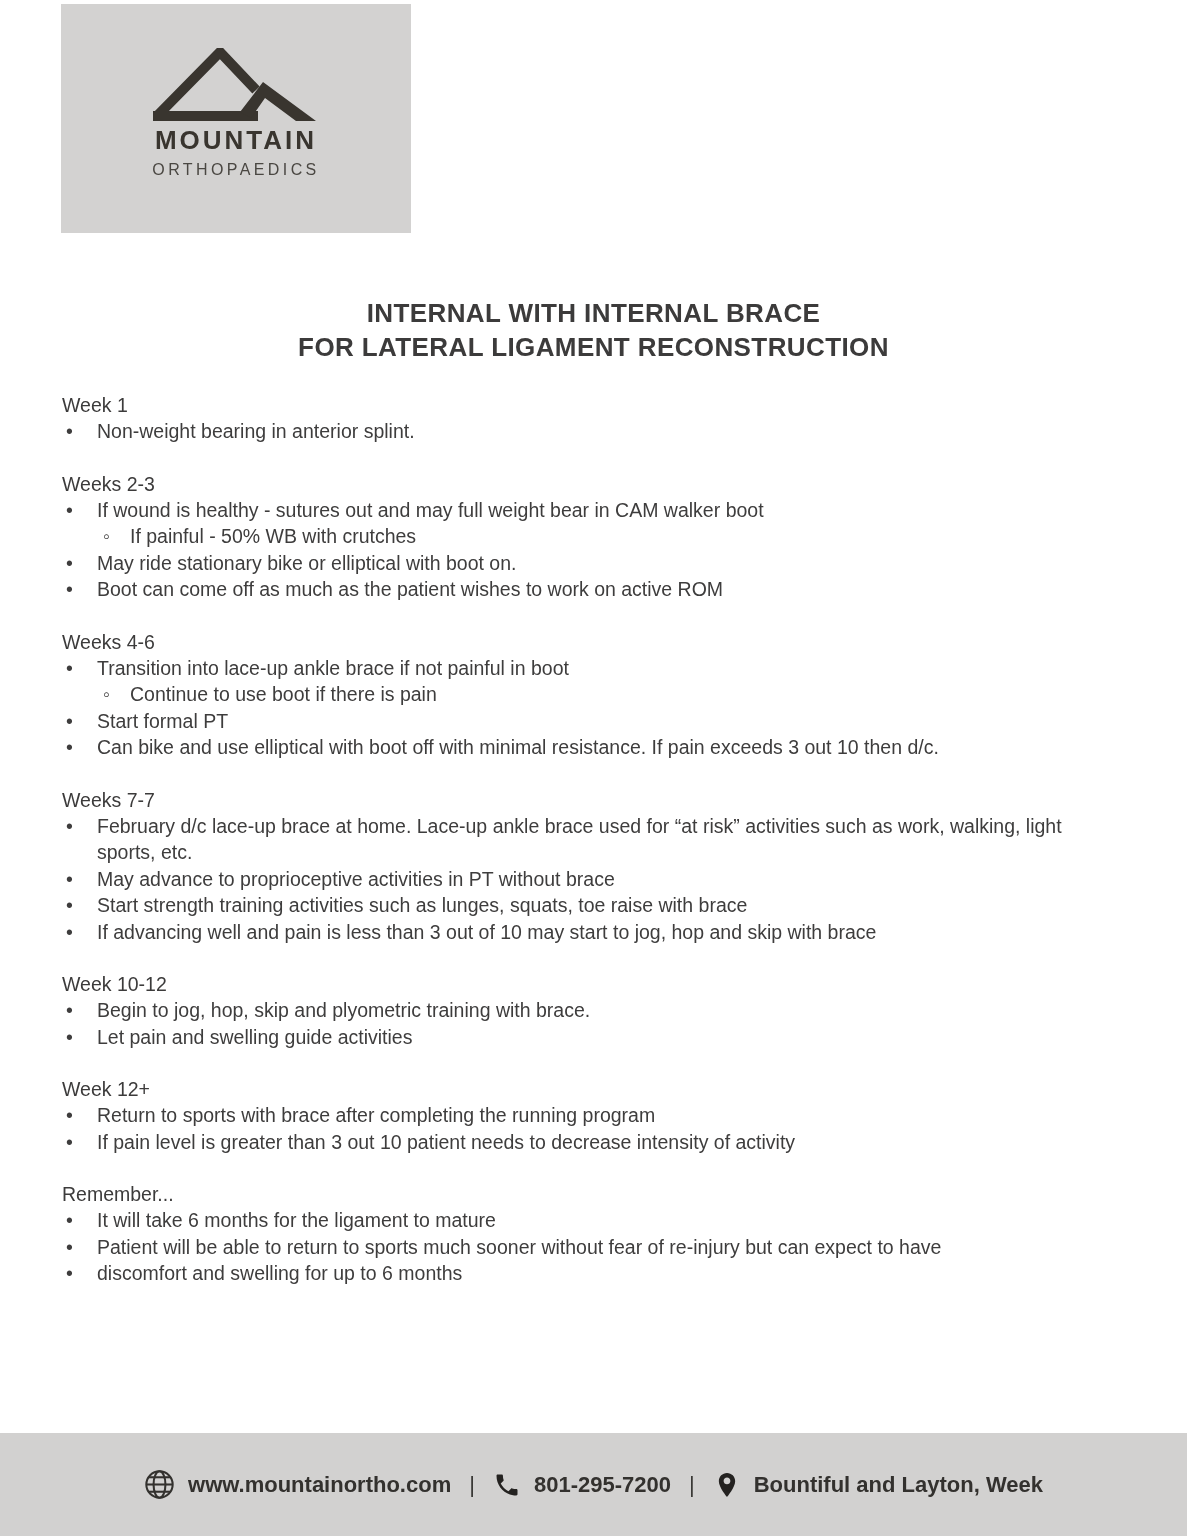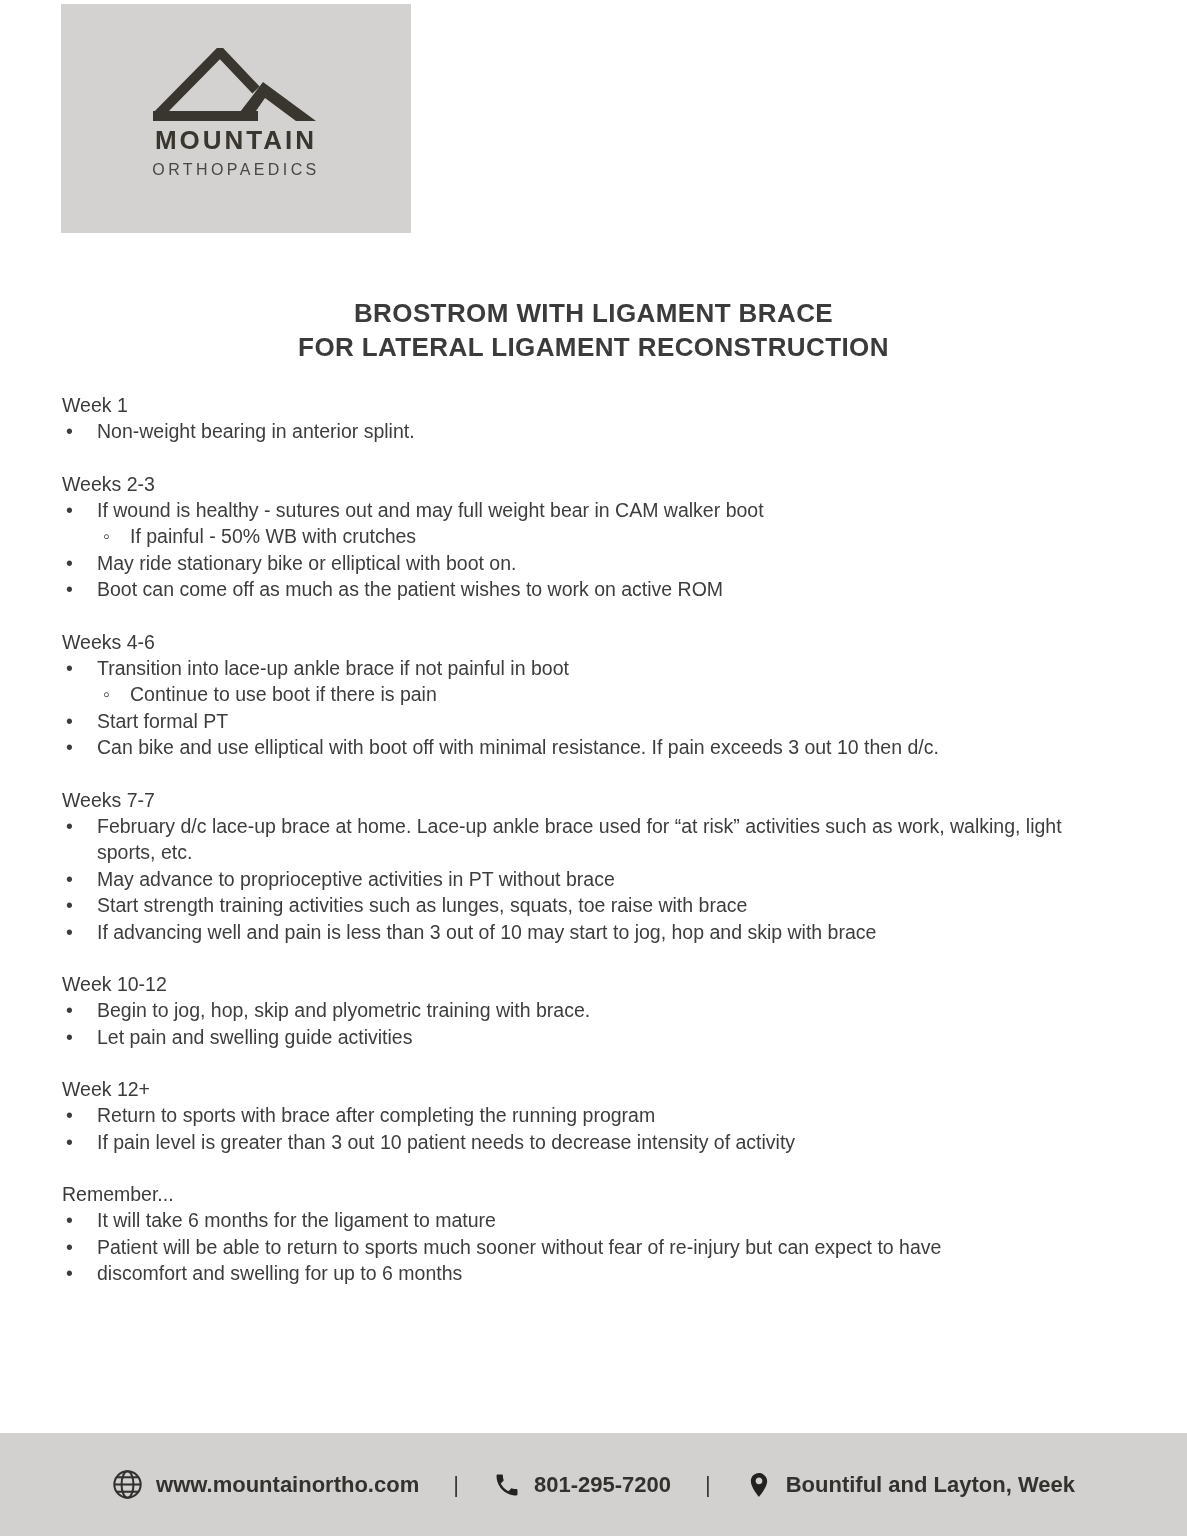--- a/index.html
+++ b/index.html
@@ -26,42 +26,42 @@
   .sec-h{font-size:19.5px;line-height:26px;font-weight:400;color:#3c3b3b;}
   .sec ul{list-style:none;margin:0;padding:0;}
   .sec li{display:flex;font-size:19.5px;line-height:26.5px;color:#3e3d3d;}
   .sec li .blt{flex:0 0 35px;padding-left:4px;box-sizing:border-box;}
   .sec li.l2{padding-left:37px;}
   .sec li.l2 .blt{flex-basis:31px;}
   .sec li .txt{flex:1 1 auto;}
   
   .footer-bar{
     position:absolute;left:0;top:1433px;width:1187px;height:103px;background:#d2d1d0;
-    display:flex;align-items:center;justify-content:center;gap:32px;
+    display:flex;align-items:center;justify-content:center;gap:16px;
     font-size:22px;font-weight:700;color:#33312e;
   }
   .footer-item{display:flex;align-items:center;gap:13px;}
   .footer-sep{font-weight:400;font-size:22px;color:#3a3936;padding:0 2px;}
   .f-icon{display:block;}
 </style>
 </head>
 <body>
 
 <header class="logo-box">
   <svg class="logo-mark" viewBox="0 0 172 74" xmlns="http://www.w3.org/2000/svg" aria-hidden="true">
     <path d="M7 68 L70 4 L106 42" fill="none" stroke="#39352f" stroke-width="10" stroke-linejoin="miter"></path>
     <line x1="3" y1="68" x2="108" y2="68" stroke="#39352f" stroke-width="10"></line>
     <path d="M90 64 L113 34 L166 73 L146 73 L115 50 L101 70 Z" fill="#39352f"></path>
   </svg>
   <div class="logo-name">MOUNTAIN</div>
   <div class="logo-sub">ORTHOPAEDICS</div>
 </header>
 
 <h1 class="doc-title">
-  <span>BROSTROM WITH LIGAMENT BRACE</span><br>
+  <span>INTERNAL WITH INTERNAL BRACE</span><br>
   <span>FOR LATERAL LIGAMENT RECONSTRUCTION</span>
 </h1>
 
 <main id="sections">
     <section class="sec">
       <div class="sec-h">Week 1</div>
       <ul>
         <li class="l1">
           <span class="blt">•</span>
           <span class="txt">Non-weight bearing in anterior splint.</span>

